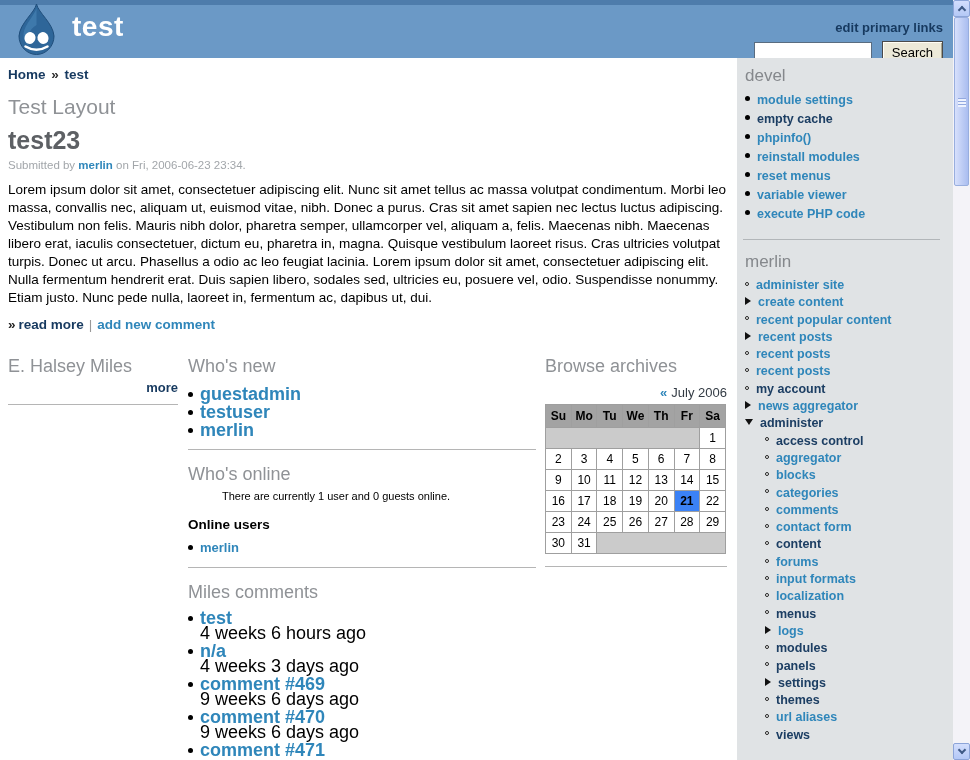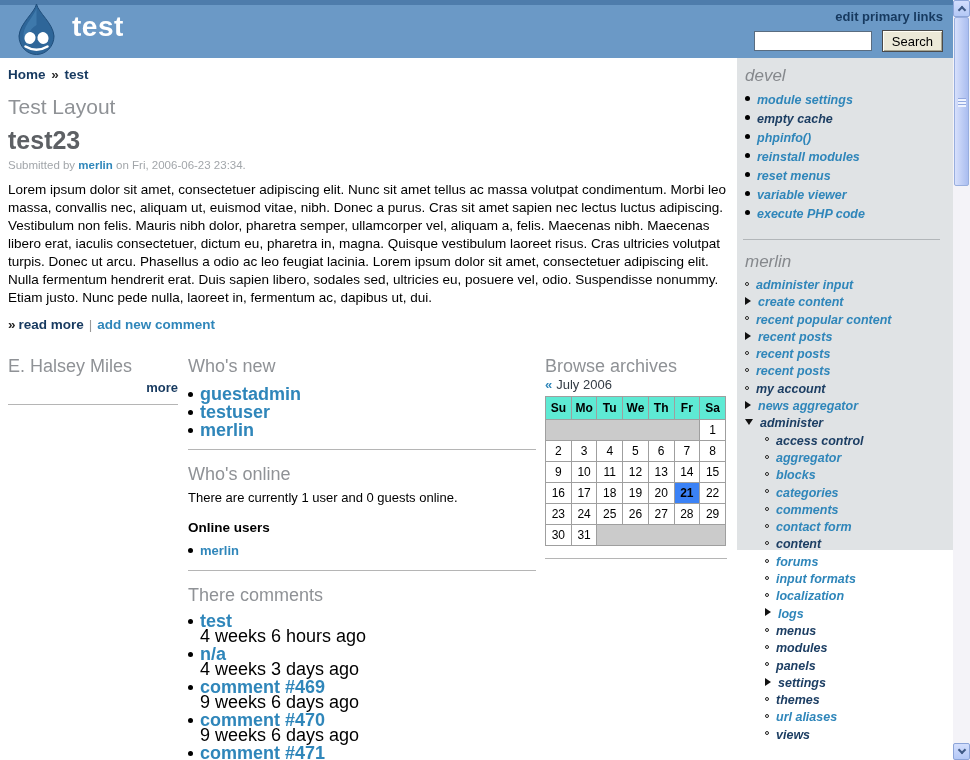--- a/index.html
+++ b/index.html
@@ -9,21 +9,21 @@
     background:#fff; font-family:"Liberation Sans", sans-serif; color:#000;
   }
   a { text-decoration:none; cursor:pointer; }
 
   
   .header { position:absolute; left:0; top:0; width:953px; height:58px;
     background:linear-gradient(180deg,#4e7cab 0,#4e7cab 5px,#6b99c6 5px,#6b99c6 100%); }
   .logo { position:absolute; left:10px; top:3px; width:53px; height:53px; cursor:pointer; }
   .site-name { position:absolute; left:72px; top:11px; color:#fff; font-size:28px;
     font-weight:bold; letter-spacing:.5px; cursor:pointer; }
-  .header-right { position:absolute; right:10px; top:9px; text-align:right; }
+  .header-right { position:absolute; right:10px; top:20px; text-align:right; }
   .epl { display:block; color:#16395f; font-weight:bold; font-size:13px; margin-bottom:6px; }
   .search-input { width:118px; height:20px; border:1px solid #596c80; font-size:12px;
     padding:1px 3px; vertical-align:middle; font-family:inherit; }
   .search-btn { height:22px; background:#ece9d8; border:1px solid #4a4a4a; font-size:13px;
     padding:1px 9px; margin-left:5px; vertical-align:middle; font-family:inherit;
     color:#000; cursor:pointer; box-shadow: inset 1px 1px 0 #fffef6, inset -1px -1px 0 #a8a590; }
 
   
   .main { position:absolute; left:0; top:58px; width:737px; }
   .crumb { margin:9px 0 0 8px; font-size:13.5px; font-weight:bold; }
@@ -51,41 +51,41 @@
   .userlist, .rc-list { list-style:none; margin:8px 0 0; padding:0; font-size:18px; }
   .uli { line-height:18px; }
   .bullet { display:inline-block; vertical-align:middle; margin-right:7px; position:relative; top:-1px; }
   .b-disc { width:5px; height:5px; background:#000; border-radius:50%; }
   .b-circle { width:4px; height:4px; background:#fff; border:1px solid #222; border-radius:50%; }
   .b-collapsed { width:0; height:0; border-left:6px solid #111;
     border-top:4px solid transparent; border-bottom:4px solid transparent; }
   .b-expanded { width:0; height:0; border-top:6px solid #111;
     border-left:4px solid transparent; border-right:4px solid transparent; }
 
-  .status-text { margin-top:5px; font-size:13px; }
+  .status-text { margin-top:5px; font-size:11px;margin-left:34px; }
   .sub-h { margin-top:15px; font-size:13.5px; font-weight:bold; }
   .ol-list { list-style:none; margin:7px 0 0; padding:0; font-size:13px; }
 
   .rc-li { margin-bottom:4px; line-height:15px; }
   .rc-age { margin-left:12px; line-height:14px; }
 
   
-  .cal-cap { text-align:left; font-size:13px; }
+  .cal-cap { text-align:right; margin-top:8px; font-size:13px; }
   .cal-prev { color:#2f86ba; font-weight:bold; margin-right:4px; }
   .cal-month { color:#333b44; }
   table.cal { border-collapse:collapse; margin-top:4px; width:181px; font-size:12px;
     border:1px solid #6f6f6f; }
-  .cal th { background:#5eead4; border:1px solid #9f9f9f; font-weight:bold; padding:4px 0; width:25px; }
+  .cal th { background:#a3a3a3; border:1px solid #9f9f9f; font-weight:bold; padding:4px 0; width:25px; }
   .cal td { background:#fff; border:1px solid #9f9f9f; text-align:center; padding:3px 0; }
   .cal td.empty { background:#cbcbcb; }
   .cal td.sel { background:#3b82f6;font-weight:bold; }
   .col-right .divider { margin-top:12px; }
 
   
-  .sidebar { position:absolute; left:737px; top:58px; width:216px; height:492px; background:#e0e3e5;font-style:italic; }
+  .sidebar { position:absolute; left:737px; top:58px; width:216px; height:702px; background:#e0e3e5; }
   .sb-h { margin:8px 0 2px 8px; font-size:17px; color:#85888c; }
   .sb-h.second { margin-top:0; }
   .sb-list { list-style:none; margin:4px 0 0 8px; padding:0; }
   .s-li { line-height:17px; white-space:nowrap; }
   .compact .s-li { line-height:16.3px; }
   .s-li.indent { padding-left:20px; }
   .mlink { font-size:12.5px; font-weight:bold;text-align:center; }
   .c-blue { color:#2f86ba; }
   .c-dark { color:#1c3e63; }
   .sb-div { width:197px; border-top:1px solid #b2b6b9; height:0; margin:16px 0 12px 6px; }
@@ -179,21 +179,21 @@
           <div class="status-text">There are currently 1 user and 0 guests online.</div>
           <div class="sub-h">Online users</div>
           <ul class="ol-list">
 
               <li class="uli"><span class="bullet b-disc"></span><a class="bluelink">merlin</a></li>
             </ul>
           <div class="divider"></div>
         </div>
 
         <div>
-          <div class="col-h">There comments</div>
+          <div class="col-h">Miles comments</div>
           <ul class="rc-list">
 
               <li class="rc-li">
                 <div><span class="bullet b-disc"></span><a class="bluelink">test</a></div>
                 <div class="rc-age">4 weeks 6 hours ago</div>
               </li>
 
               <li class="rc-li">
                 <div><span class="bullet b-disc"></span><a class="bluelink">n/a</a></div>
                 <div class="rc-age">4 weeks 3 days ago</div>
@@ -305,21 +305,21 @@
 
           <li class="s-li"><span class="bullet b-disc"></span><a class="mlink c-blue">execute PHP code</a></li>
         </ul>
       <div class="sb-div"></div>
     </div>
 
     <div>
       <div class="sb-h second">merlin</div>
       <ul class="sb-list compact">
 
-          <li class="s-li"><span class="bullet b-circle"></span><a class="mlink c-blue">administer input</a></li>
+          <li class="s-li"><span class="bullet b-circle"></span><a class="mlink c-blue">administer site</a></li>
 
           <li class="s-li"><span class="bullet b-collapsed"></span><a class="mlink c-blue">create content</a></li>
 
           <li class="s-li"><span class="bullet b-circle"></span><a class="mlink c-blue">recent popular content</a></li>
 
           <li class="s-li"><span class="bullet b-collapsed"></span><a class="mlink c-blue">recent posts</a></li>
 
           <li class="s-li"><span class="bullet b-circle"></span><a class="mlink c-blue">recent posts</a></li>
 
           <li class="s-li"><span class="bullet b-circle"></span><a class="mlink c-blue">recent posts</a></li>
@@ -343,23 +343,23 @@
           <li class="s-li indent"><span class="bullet b-circle"></span><a class="mlink c-blue">contact form</a></li>
 
           <li class="s-li indent"><span class="bullet b-circle"></span><a class="mlink c-dark">content</a></li>
 
           <li class="s-li indent"><span class="bullet b-circle"></span><a class="mlink c-blue">forums</a></li>
 
           <li class="s-li indent"><span class="bullet b-circle"></span><a class="mlink c-blue">input formats</a></li>
 
           <li class="s-li indent"><span class="bullet b-circle"></span><a class="mlink c-blue">localization</a></li>
 
+          <li class="s-li indent"><span class="bullet b-circle"></span><a class="mlink c-dark">menus</a></li>
+
           <li class="s-li indent"><span class="bullet b-collapsed"></span><a class="mlink c-blue">logs</a></li>
-
-          <li class="s-li indent"><span class="bullet b-circle"></span><a class="mlink c-dark">menus</a></li>
 
           <li class="s-li indent"><span class="bullet b-circle"></span><a class="mlink c-dark">modules</a></li>
 
           <li class="s-li indent"><span class="bullet b-circle"></span><a class="mlink c-dark">panels</a></li>
 
           <li class="s-li indent"><span class="bullet b-collapsed"></span><a class="mlink c-dark">settings</a></li>
 
           <li class="s-li indent"><span class="bullet b-circle"></span><a class="mlink c-dark">themes</a></li>
 
           <li class="s-li indent"><span class="bullet b-circle"></span><a class="mlink c-blue">url aliases</a></li>

